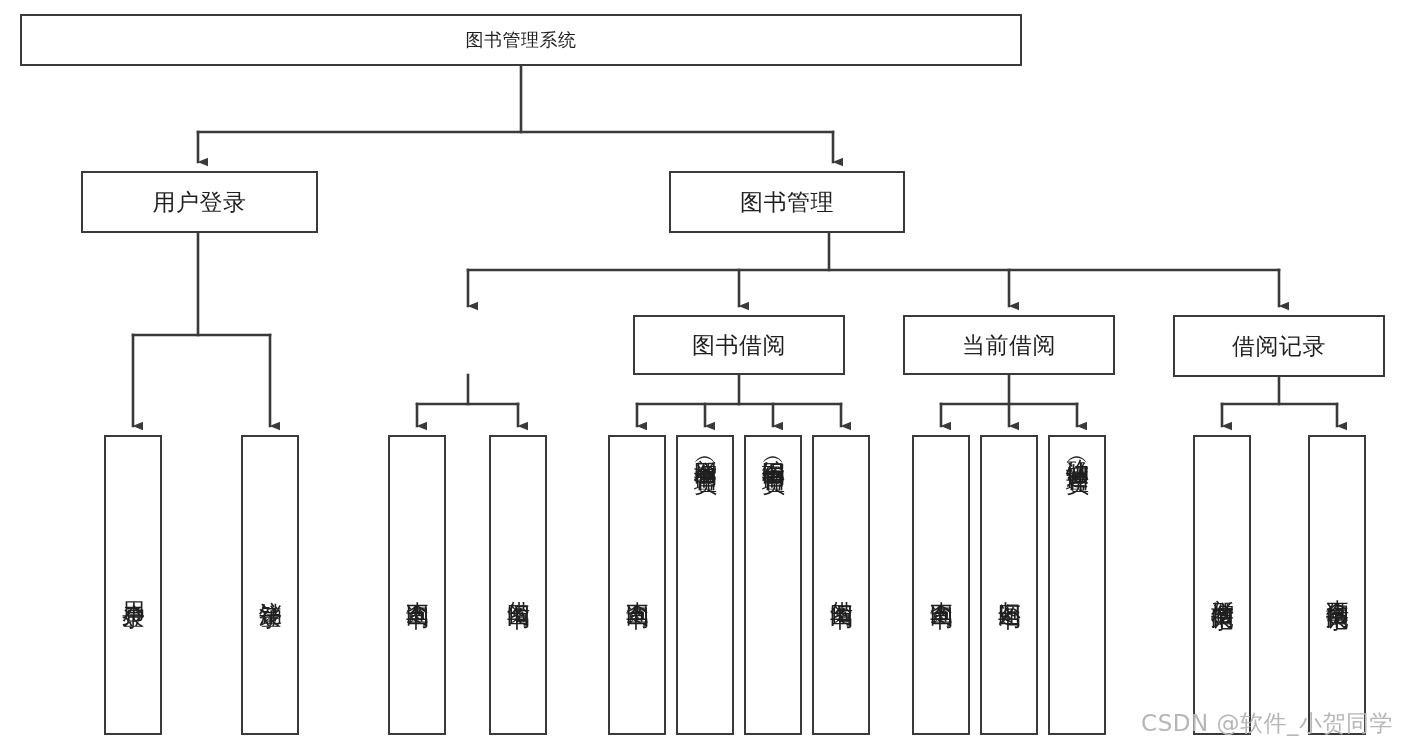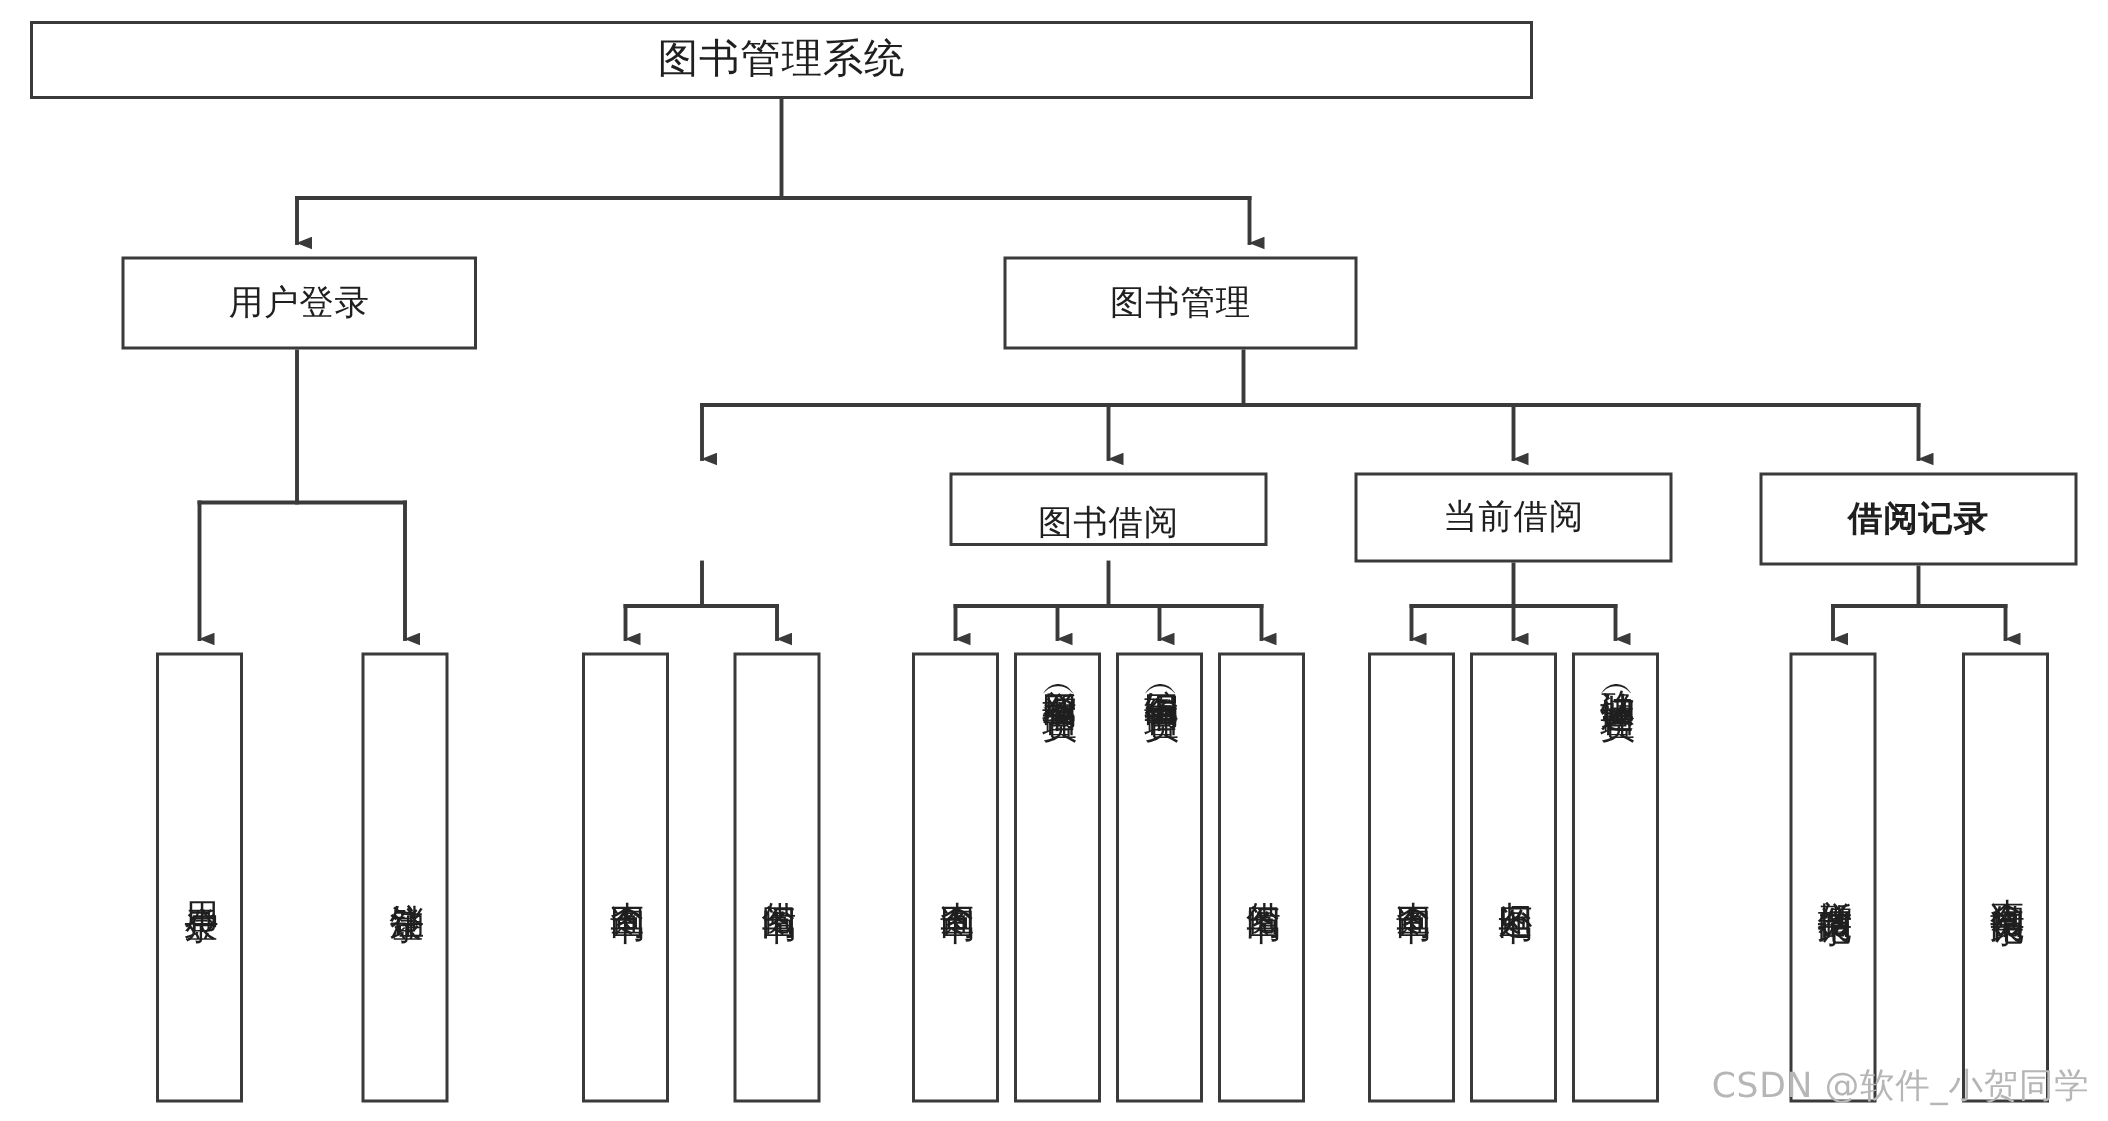--- a/index.html
+++ b/index.html
@@ -41,21 +41,21 @@
   .node-label {
     color: #1f1f1f;
     white-space: pre;
     line-height: 1.08;
     letter-spacing: 0.5px;
   }
   .node.horizontal .node-label {
     font-size: 23px;
   }
   .node.root .node-label {
-    font-size: 27px;
+    font-size: 18px;
   }
   .node.vertical {
     align-items: center;
     justify-content: center;
     padding-top: 4px;
   }
   .node.vertical .node-label {
     writing-mode: vertical-rl;
     text-orientation: upright;
     font-size: 23px;
@@ -139,29 +139,29 @@
 
   <div class="node horizontal" style="left:81px; top:171px; width:237px; height:62px;">
     <span class="node-label">用户登录</span>
   </div>
 
   <div class="node horizontal" style="left:669px; top:171px; width:236px; height:62px;">
     <span class="node-label">图书管理</span>
   </div>
 
 
-  <div class="node horizontal" style="left:633px; top:315px; width:212px; height:49px;align-items:flex-end;">
+  <div class="node horizontal" style="left:633px; top:315px; width:212px; height:60px;">
     <span class="node-label">图书借阅</span>
   </div>
 
   <div class="node horizontal" style="left:903px; top:315px; width:212px; height:60px;">
     <span class="node-label">当前借阅</span>
   </div>
 
-  <div class="node horizontal" style="left:1173px; top:315px; width:212px; height:62px;font-weight:bold;">
+  <div class="node horizontal" style="left:1173px; top:315px; width:212px; height:62px;">
     <span class="node-label">借阅记录</span>
   </div>
 
   <div class="node vertical" style="left:104px; top:435px; width:58px; height:300px;">
     <span class="node-label">用户登录</span>
   </div>
 
   <div class="node vertical" style="left:241px; top:435px; width:58px; height:300px;">
     <span class="node-label">注销登录</span>
   </div>

